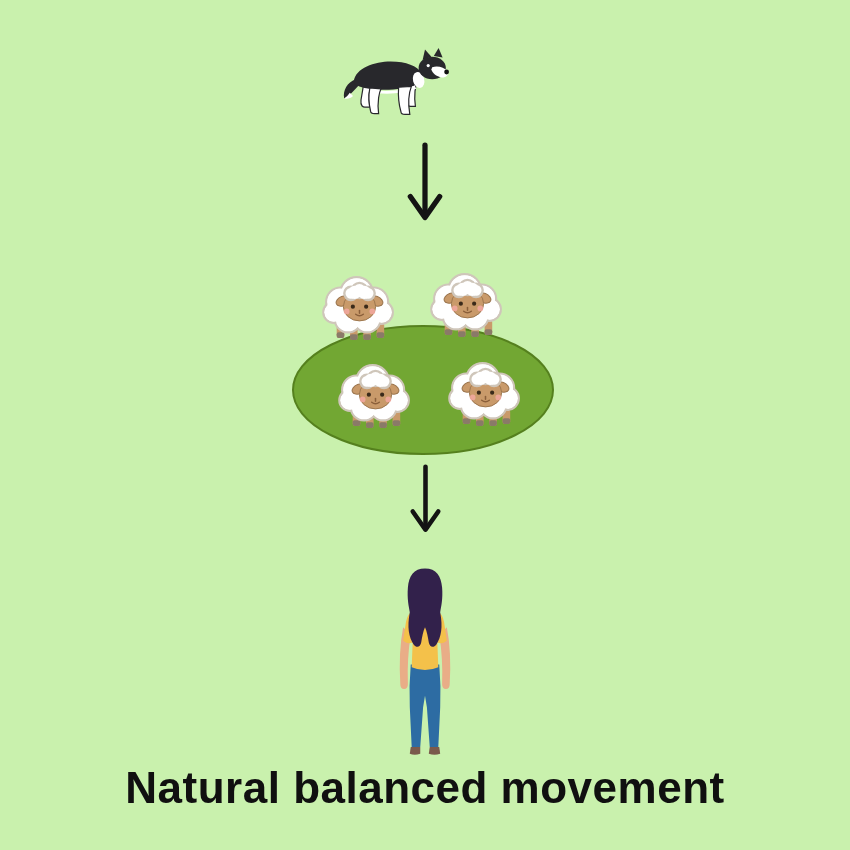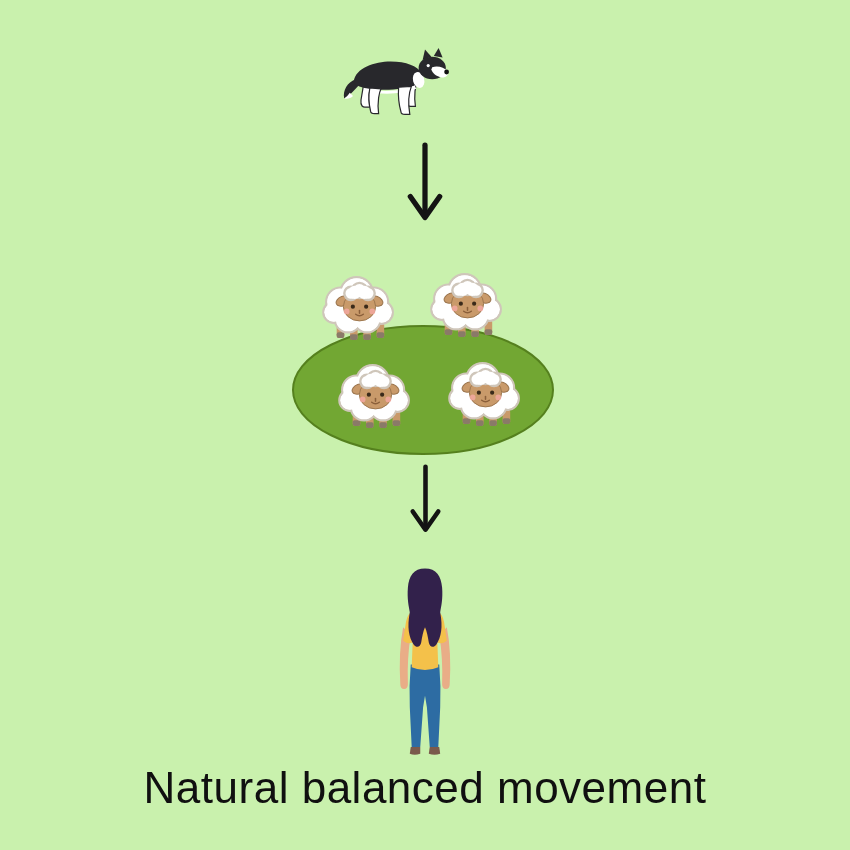--- a/index.html
+++ b/index.html
@@ -17,21 +17,21 @@
   svg { display:block; }
 
   .dog-wrap    { margin-top:44px; transform:translateX(-28px); }
   .arrow-1     { margin-top:22px; }
   .flock-wrap  { margin-top:36px; }
   .arrow-2     { margin-top:2px; }
   .person-wrap { margin-top:26px; }
   .caption {
     margin-top:2px;
     font-size:44px;
-    font-weight:400;
+    font-weight:700;
     letter-spacing:0.5px;
     color: var(--caption-color, #101010);
     text-align:center;
   }
 
   
   .arrow-stroke { stroke:var(--arrow-black,#141414); stroke-width:5; fill:none;
                   stroke-linecap:round; stroke-linejoin:round; }
 
   

